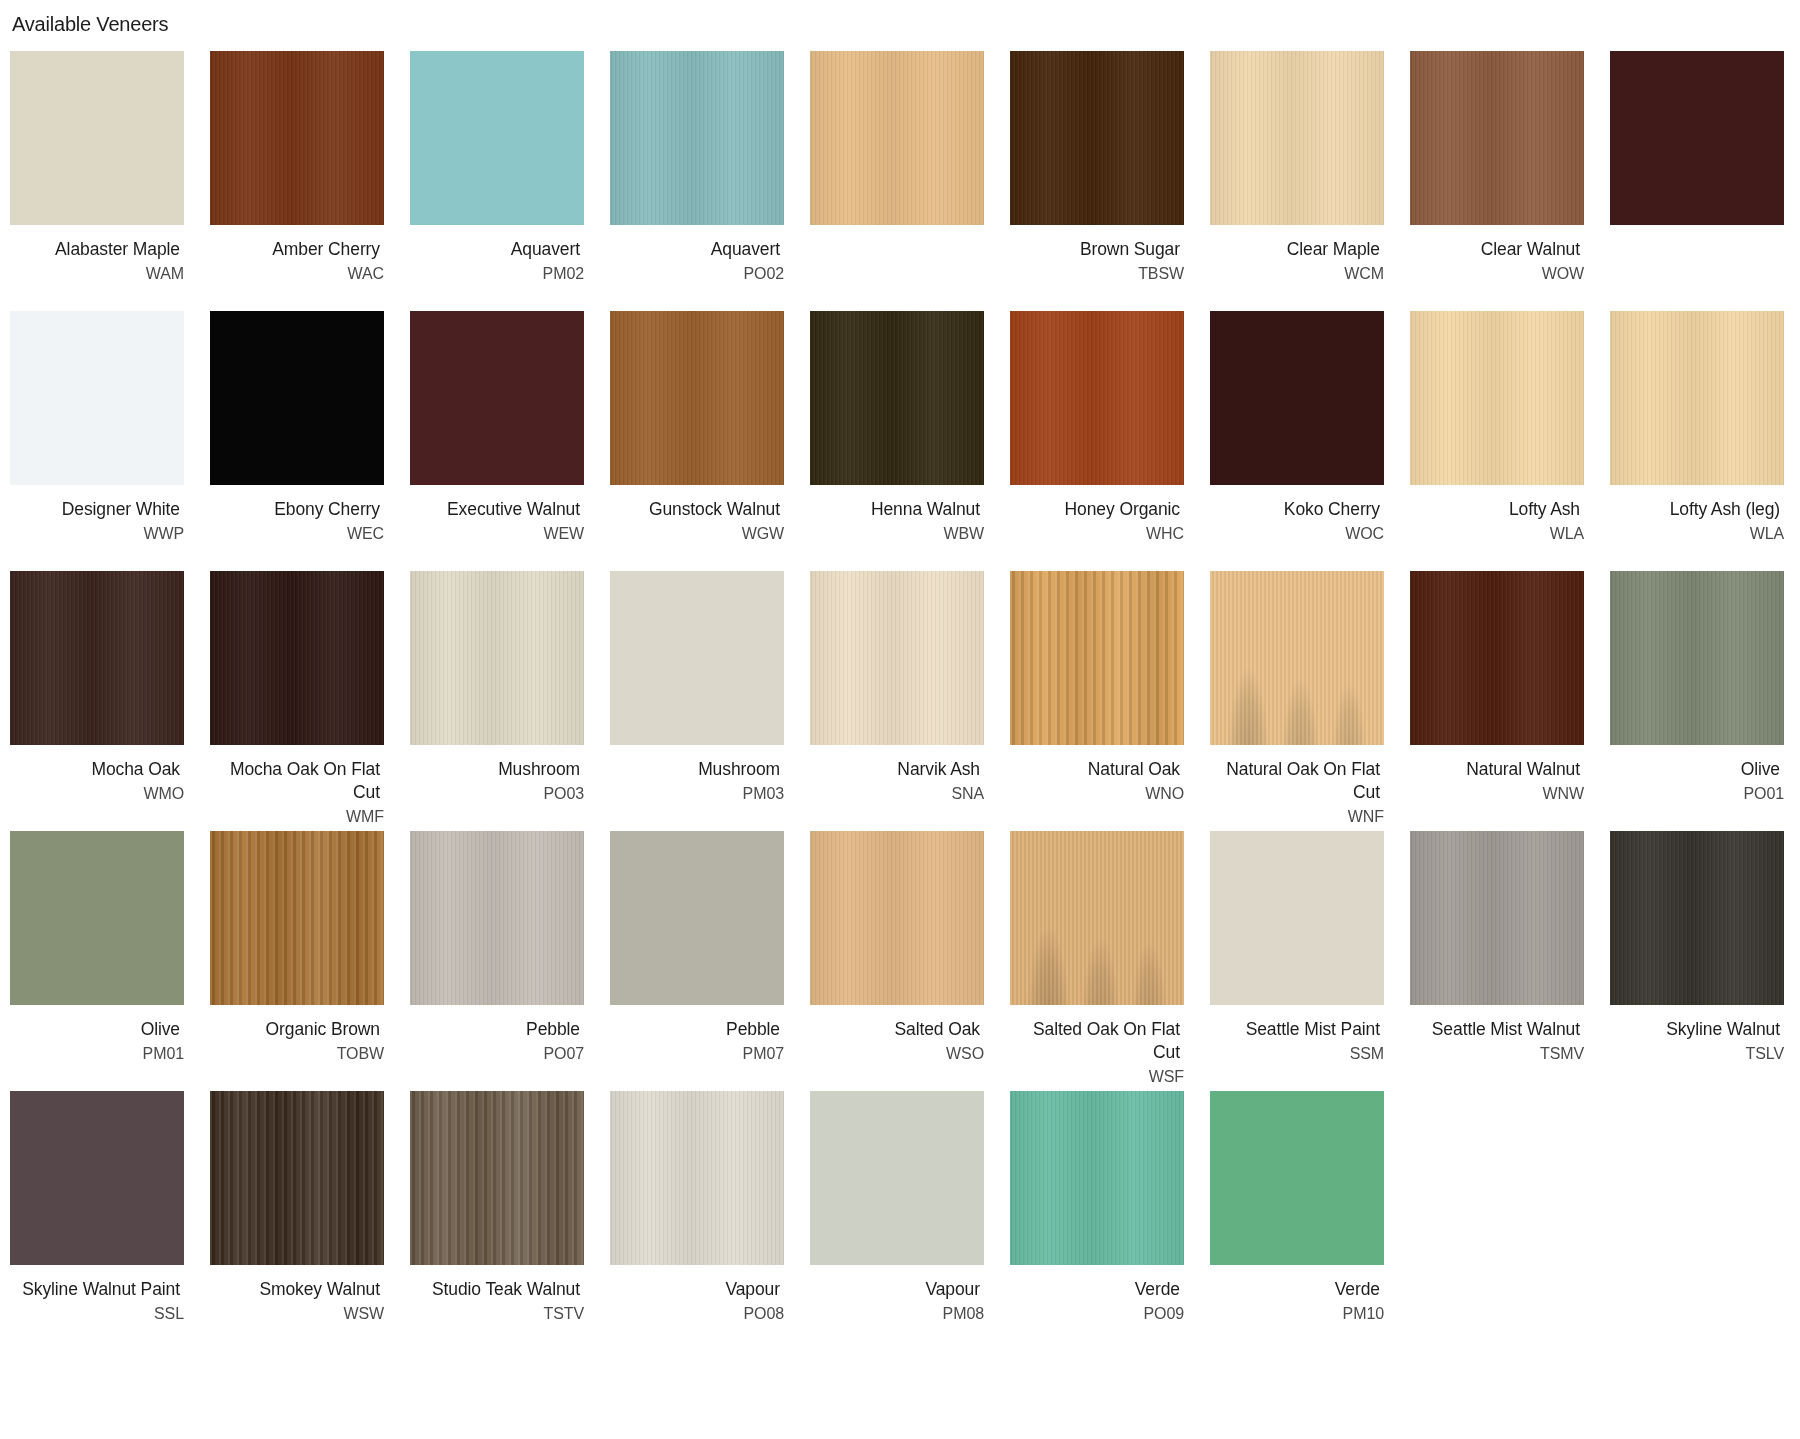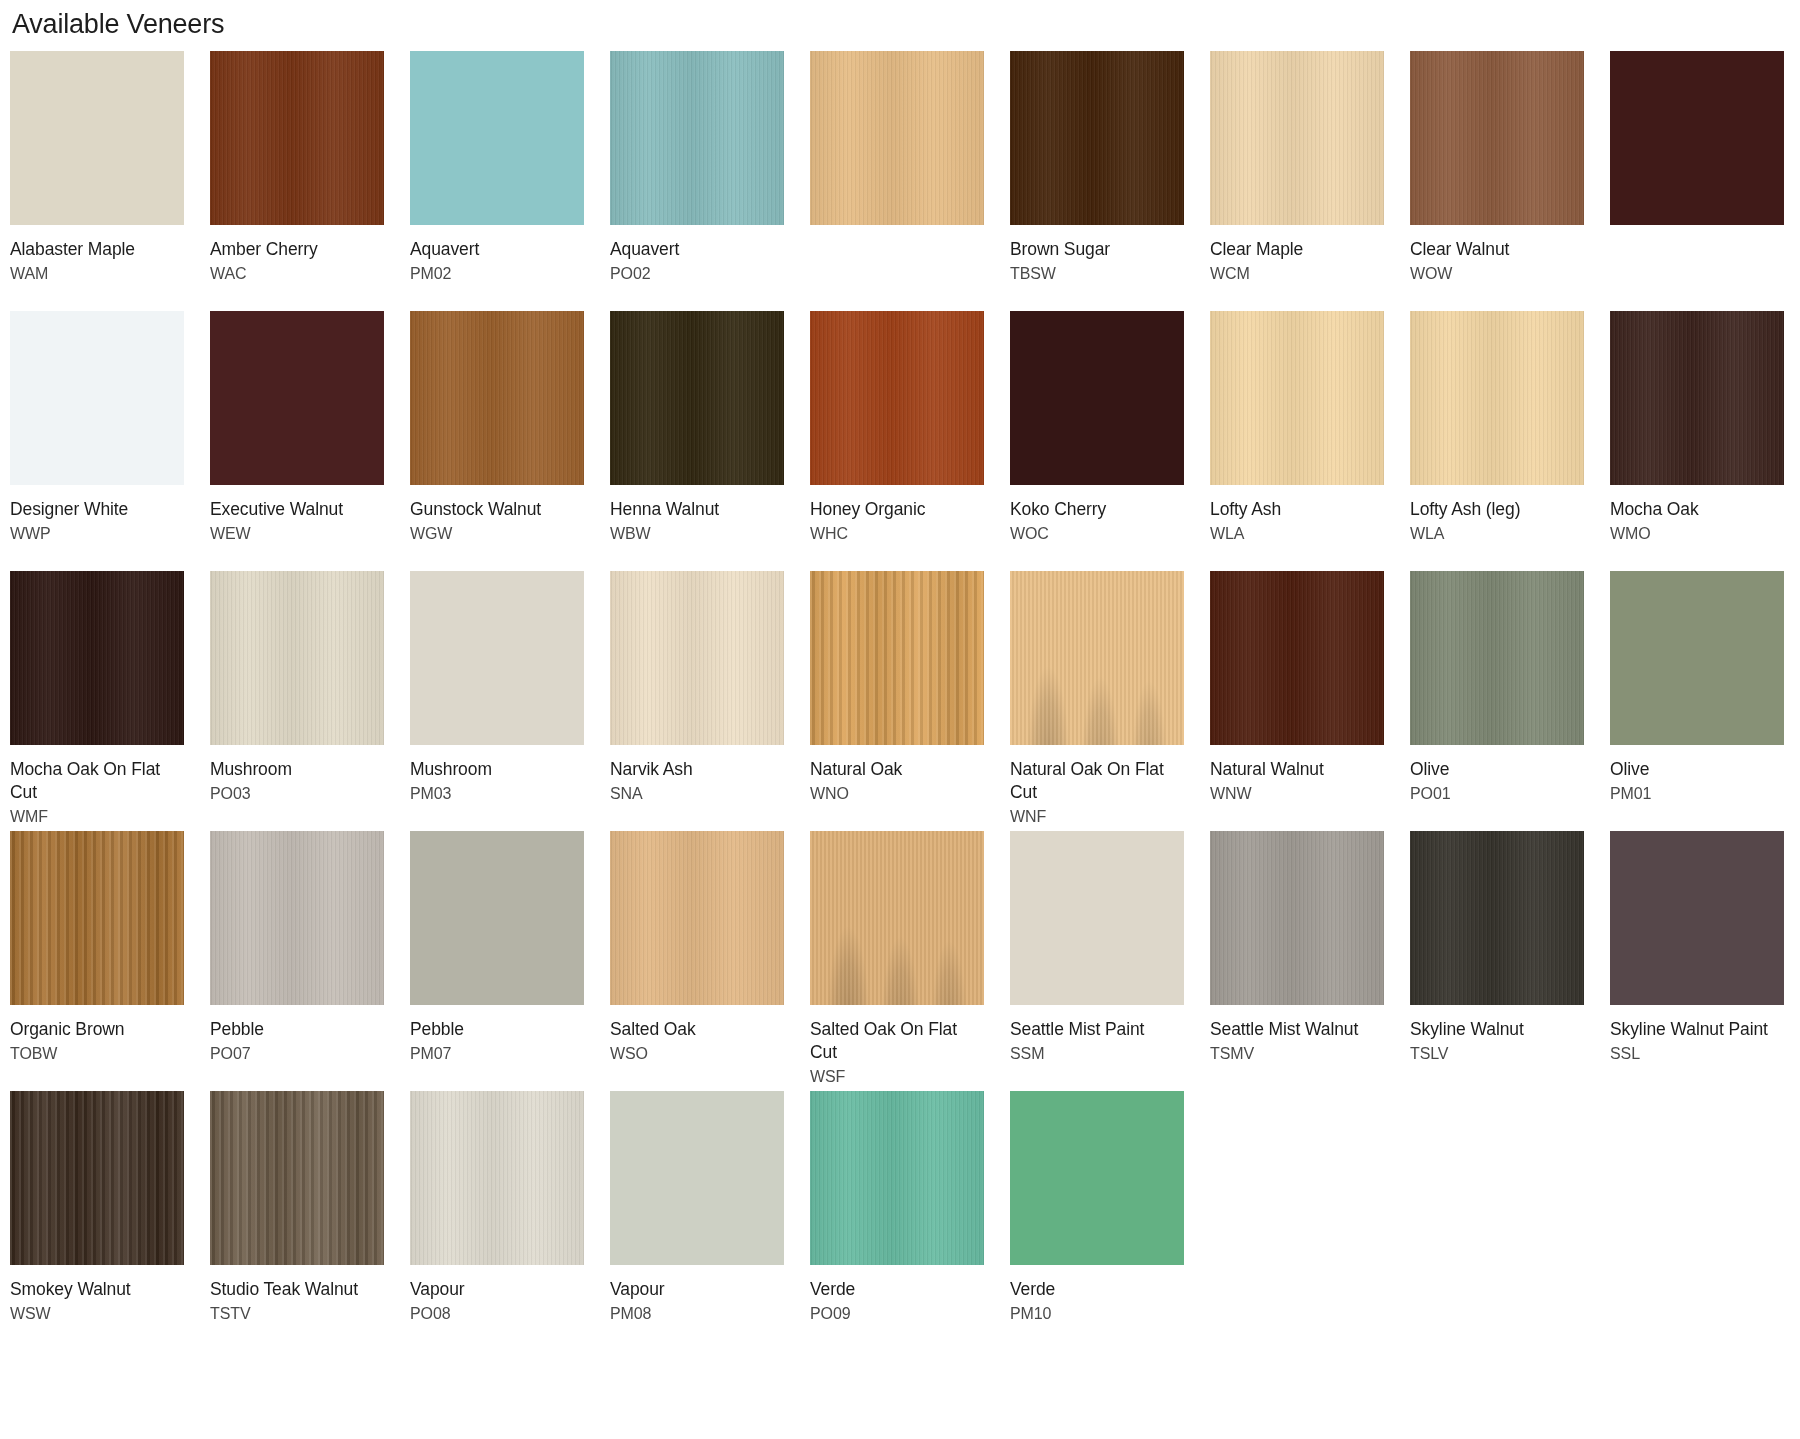--- a/index.html
+++ b/index.html
@@ -13,21 +13,21 @@
   body {
     width: 1800px;
     height: 1439px;
     overflow: hidden;
   }
   .page {
     width: 1800px;
     padding: 0 0 0 10px;
   }
   #page-title {
-    font-size: 27px;
+    font-size: 20px;
     font-weight: 400;
     color: #1d1d1d;
     letter-spacing: -0.2px;
     margin: 0;
     padding: 6px 0 0 2px;
     line-height: 36px;
   }
   .grid {
     display: grid;
     grid-template-columns: repeat(9, 200px);
@@ -42,20 +42,21 @@
   .swatch {
     width: 174px;
     height: 174px;
     position: relative;
     overflow: hidden;
     background-repeat: repeat;
   }
   .labels {
     padding-top: 13px;
     min-height: 86px;
+    text-align: right;
   }
   .veneer-name {
     font-size: 17.5px;
     line-height: 23px;
     color: #1d1d1d;
     font-weight: 400;
     letter-spacing: -0.1px;
     max-width: 170px;
   }
   .veneer-code {
@@ -131,20 +132,27 @@
         <div class="swatch" style="background: linear-gradient(rgb(64, 26, 24), rgb(64, 26, 24));"></div>
       </div>
       <div class="swatch-cell">
         <div class="swatch" style="background: linear-gradient(rgb(240, 244, 246), rgb(240, 244, 246));"></div>
         <div class="labels">
           <div class="veneer-name">Designer White</div>
           <div class="veneer-code">WWP</div>
         </div>
       </div>
       <div class="swatch-cell">
+        <div class="swatch" style="background: linear-gradient(rgb(6, 6, 6), rgb(6, 6, 6));"></div>
+        <div class="labels">
+          <div class="veneer-name">Ebony Cherry</div>
+          <div class="veneer-code">WEC</div>
+        </div>
+      </div>
+      <div class="swatch-cell">
         <div class="swatch" style="background: linear-gradient(rgb(74, 32, 32), rgb(74, 32, 32));"></div>
         <div class="labels">
           <div class="veneer-name">Executive Walnut</div>
           <div class="veneer-code">WEW</div>
         </div>
       </div>
       <div class="swatch-cell">
         <div class="swatch" style="background: repeating-linear-gradient(90deg, rgba(255, 255, 255, 0.055) 0px, rgba(255, 255, 255, 0.055) 1px, rgba(0, 0, 0, 0.05) 1px, rgba(0, 0, 0, 0.05) 2px, rgba(255, 255, 255, 0.02) 2px, rgba(255, 255, 255, 0.02) 4px), linear-gradient(90deg, rgba(0, 0, 0, 0.06) 0%, rgba(255, 255, 255, 0.05) 22%, rgba(0, 0, 0, 0.05) 47%, rgba(255, 255, 255, 0.06) 71%, rgba(0, 0, 0, 0.05) 100%), linear-gradient(rgb(154, 95, 42), rgb(154, 95, 42));"></div>
         <div class="labels">
           <div class="veneer-name">Gunstock Walnut</div>

